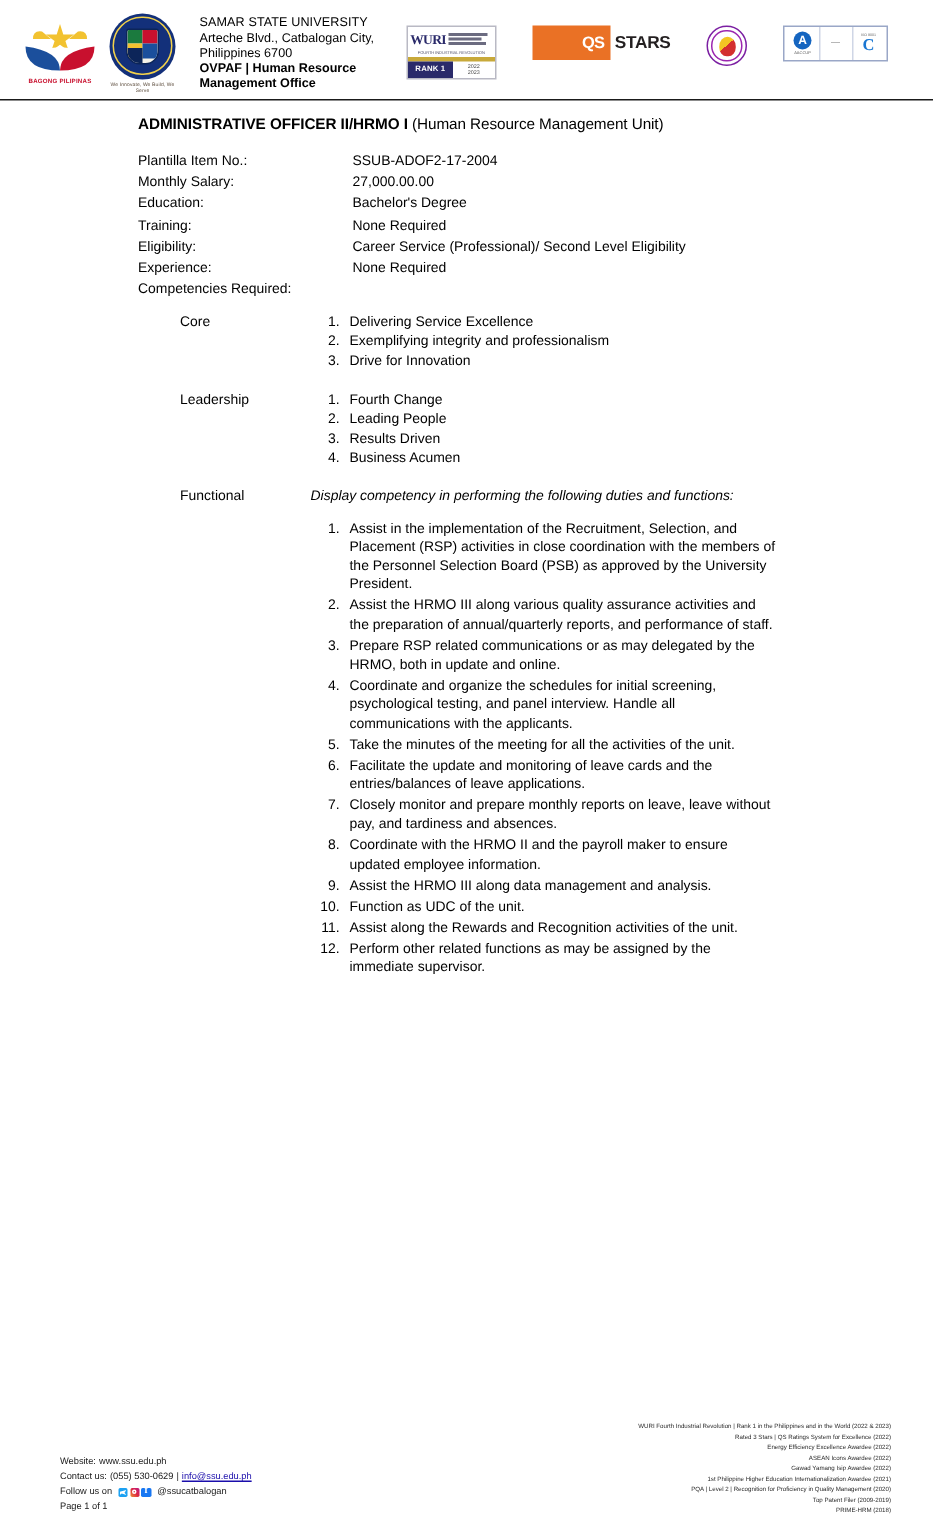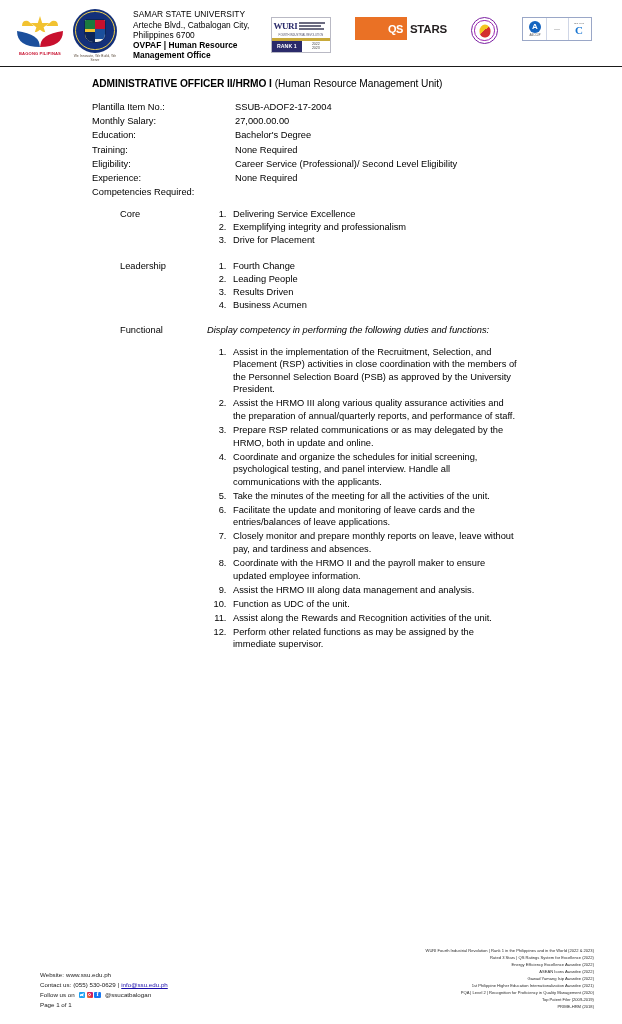--- a/index.html
+++ b/index.html
@@ -568,21 +568,21 @@
     </table>
 
     <table class="comp-table">
       <tbody>
         <tr>
           <td class="comp-cat">Core</td>
           <td class="comp-items">
             <ol class="num">
               <li>Delivering Service Excellence</li>
               <li>Exemplifying integrity and professionalism</li>
-              <li>Drive for Placement</li>
+              <li>Drive for Innovation</li>
             </ol>
           </td>
         </tr>
         <tr>
           <td class="comp-cat">Leadership</td>
           <td class="comp-items">
             <ol class="num">
               <li>Fourth Change</li>
               <li>Leading People</li>
               <li>Results Driven</li>

